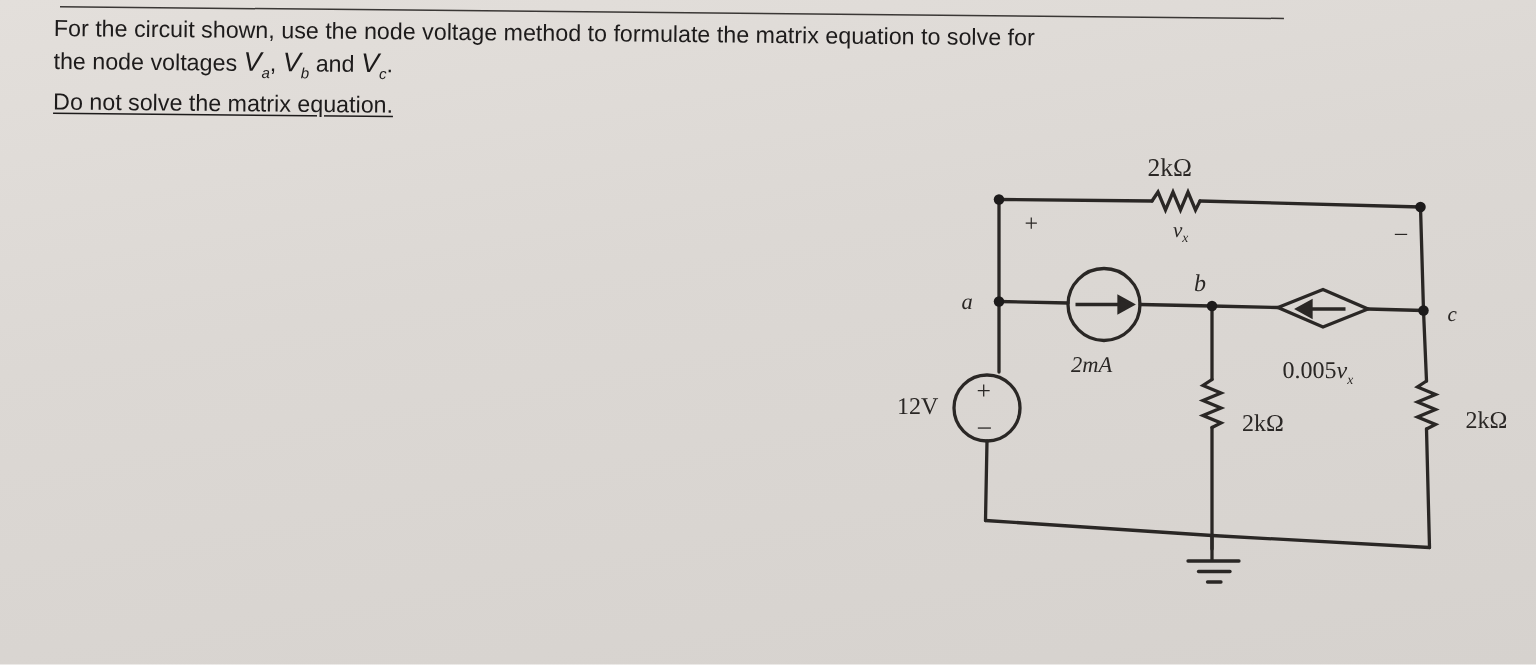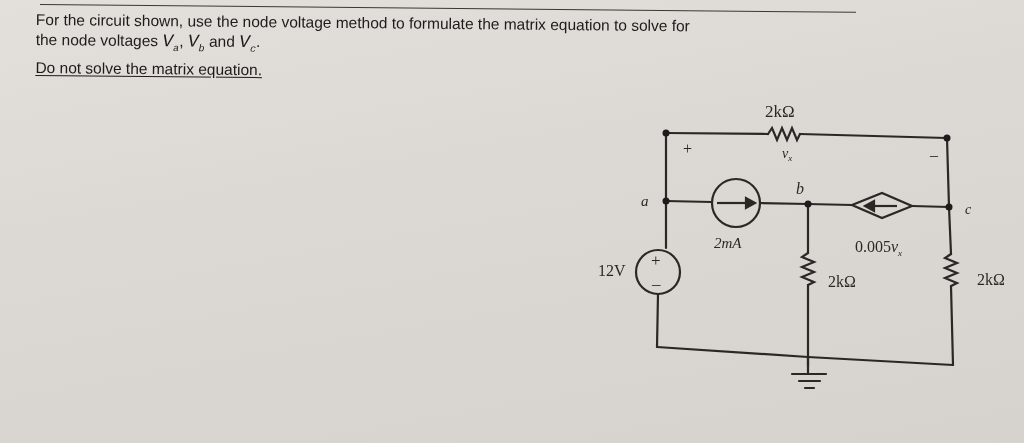--- a/index.html
+++ b/index.html
@@ -12,21 +12,21 @@
     .top-rule {
       position: absolute; left: 40px; top: 4px; width: 816px; height: 0;
       border-top: 1.5px solid #3a3735; transform: rotate(0.55deg); transform-origin: left top;
     }
     .problem {
       position: absolute; left: 36px; top: 10px; width: 820px;
       transform: rotate(0.55deg); transform-origin: left top;
       font-size: 15.5px; line-height: 20px;
     }
     .problem .line { white-space: nowrap; }
-    .problem .var { font-family: Liberation Mono, monospace; font-style: italic; font-size: 18px; }
+    .problem .var { font-family: Liberation Sans, sans-serif; font-style: italic; font-size: 18px; }
     .problem .var sub { font-size: 10px; }
     .problem .underline { text-decoration: underline; text-underline-offset: 2px; }
     .circuit { position: absolute; left: 0; top: 0; width: 1024px; height: 443px; }
     .circuit text { font-family: "Liberation Serif", serif; fill: #2a2725; }
   </style>
 </head>
 <body>
 
 <div class="top-rule"></div>
 

